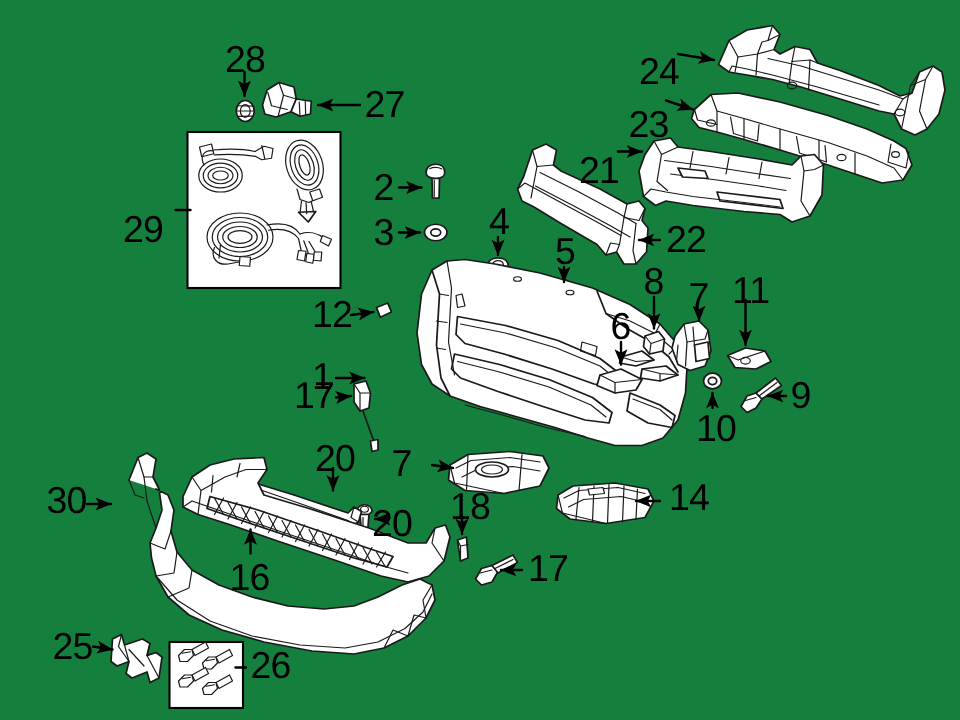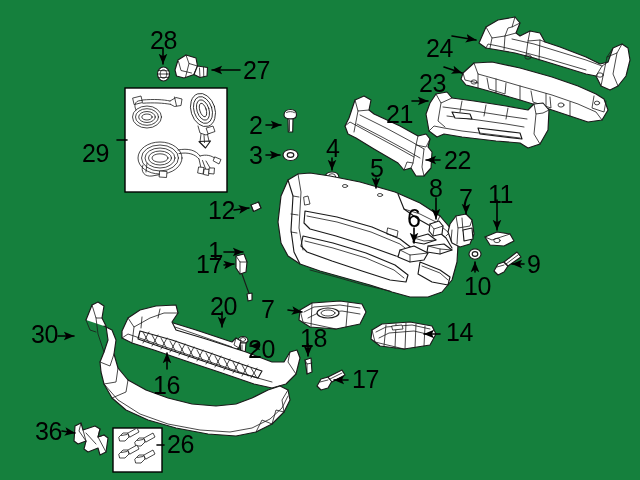--- a/index.html
+++ b/index.html
@@ -460,16 +460,16 @@
   <div class="callout" style="left:208px;top:239px;">1</div>
   <div class="callout" style="left:196px;top:252px;">17</div>
   <div class="callout" style="left:261px;top:297px;">7</div>
   <div class="callout" style="left:210px;top:294px;">20</div>
   <div class="callout" style="left:31px;top:322px;">30</div>
   <div class="callout" style="left:446px;top:320px;">14</div>
   <div class="callout" style="left:248px;top:337px;">20</div>
   <div class="callout" style="left:300px;top:326px;">18</div>
   <div class="callout" style="left:153px;top:373px;">16</div>
   <div class="callout" style="left:352px;top:367px;text-align:center;">17</div>
-  <div class="callout" style="left:35px;top:419px;">36</div>
+  <div class="callout" style="left:35px;top:419px;">25</div>
   <div class="callout" style="left:167px;top:432px;">26</div>
 
 </div>
 
 </body></html>

